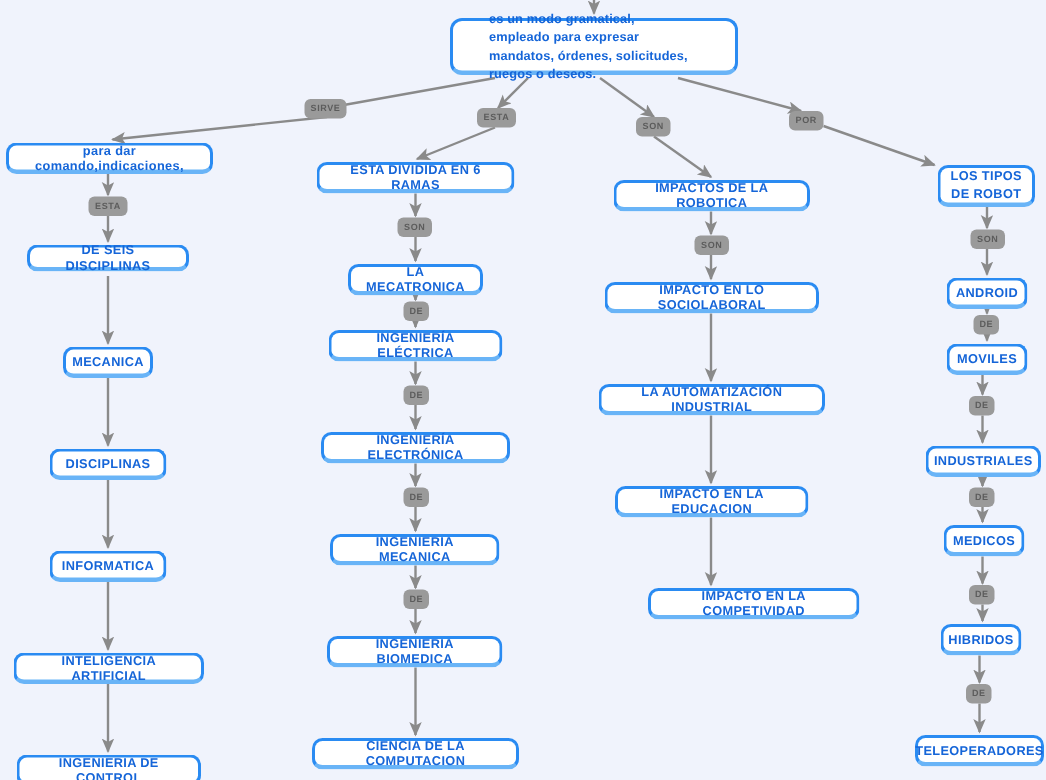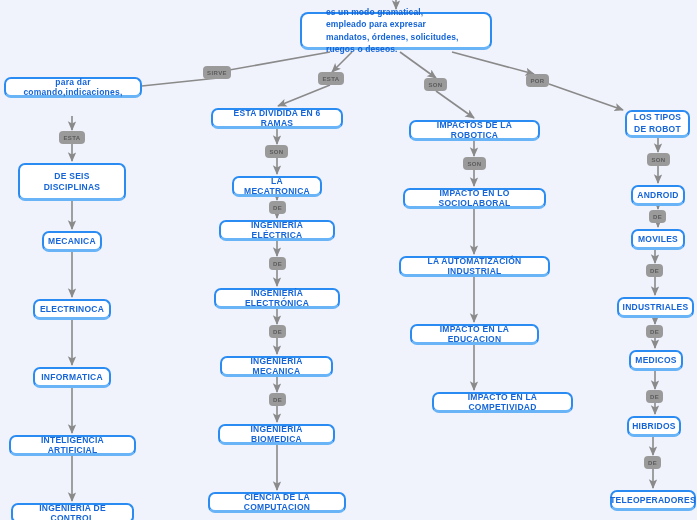--- a/index.html
+++ b/index.html
@@ -138,25 +138,25 @@
     </g>
   </svg>
 
   <div class="node root" style="left:300px; top:12px; width:192px; height:38px;">es un modo gramatical, empleado para expresar mandatos, órdenes, solicitudes, ruegos o deseos.</div>
 
   <div class="edge-label" style="left:203px; top:66px; width:28px; height:13px;">SIRVE</div>
   <div class="edge-label" style="left:318px; top:72px; width:26px; height:13px;">ESTA</div>
   <div class="edge-label" style="left:424px; top:78px; width:23px; height:13px;">SON</div>
   <div class="edge-label" style="left:526px; top:74px; width:23px; height:13px;">POR</div>
 
-  <div class="node" style="left:4px; top:77px; width:138px; height:21px;">para dar comando,indicaciones,</div>
+  <div class="node" style="left:4px; top:95px; width:138px; height:21px;">para dar comando,indicaciones,</div>
   <div class="edge-label" style="left:59px; top:131px; width:26px; height:13px;">ESTA</div>
-  <div class="node" style="left:18px; top:163px; width:108px; height:38px;">DE SEIS DISCIPLINAS</div>
+  <div class="node" style="left:18px; top:163px; width:108px; height:18px;">DE SEIS DISCIPLINAS</div>
   <div class="node" style="left:42px; top:231px; width:60px; height:21px;">MECANICA</div>
-  <div class="node" style="left:33px; top:299px; width:78px; height:21px;">ELECTRINOCA</div>
+  <div class="node" style="left:33px; top:299px; width:78px; height:21px;">DISCIPLINAS</div>
   <div class="node" style="left:33px; top:367px; width:78px; height:21px;">INFORMATICA</div>
   <div class="node" style="left:9px; top:435px; width:127px; height:21px;">INTELIGENCIA ARTIFICIAL</div>
   <div class="node" style="left:11px; top:503px; width:123px; height:21px;">INGENIERIA DE CONTROL</div>
 
   <div class="node" style="left:211px; top:108px; width:132px; height:21px;">ESTA DIVIDIDA EN 6 RAMAS</div>
   <div class="edge-label" style="left:265px; top:145px; width:23px; height:13px;">SON</div>
   <div class="node" style="left:232px; top:176px; width:90px; height:21px;">LA MECATRONICA</div>
   <div class="edge-label" style="left:269px; top:201px; width:17px; height:13px;">DE</div>
   <div class="node" style="left:219px; top:220px; width:116px; height:21px;">INGENIERÍA ELÉCTRICA</div>
   <div class="edge-label" style="left:269px; top:257px; width:17px; height:13px;">DE</div>

